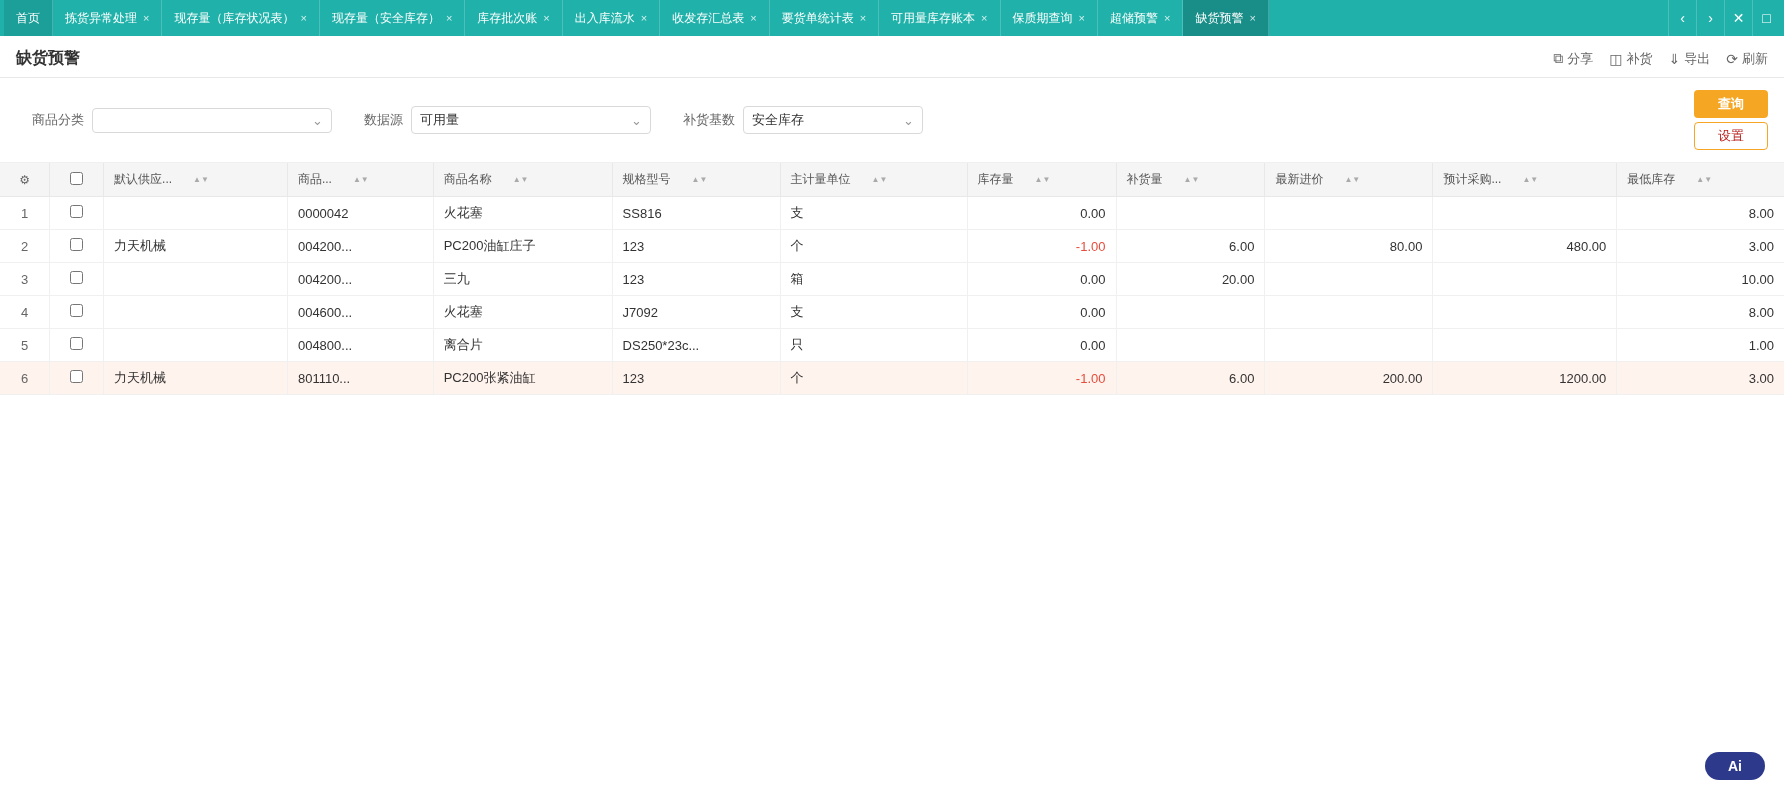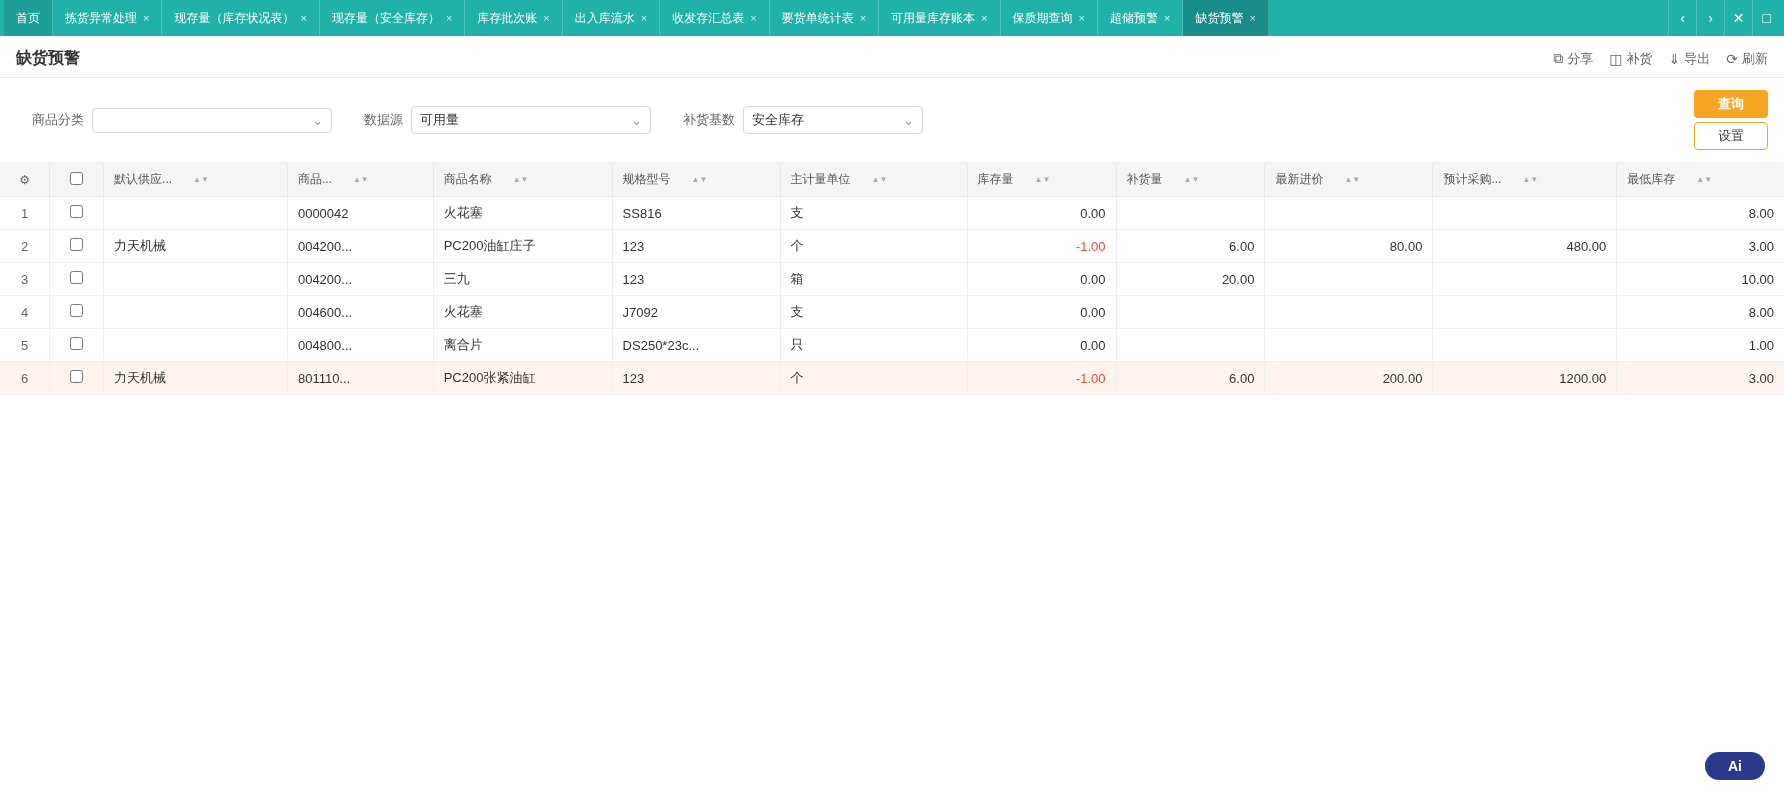--- a/index.html
+++ b/index.html
@@ -140,21 +140,21 @@
       color: #fff;
       border: none;
       border-radius: 4px;
       padding: 5px 24px;
       cursor: pointer;
       font-size: 13px;
       font-weight: bold;
     }
     .btn-settings {
       background: #fff;
-      color: #404040;
+      color: #b91c1c;
       border: 1px solid #f5a623;
       border-radius: 4px;
       padding: 4px 20px;
       cursor: pointer;
       font-size: 13px;
     }
 
     
     .table-container {
       padding: 0;

